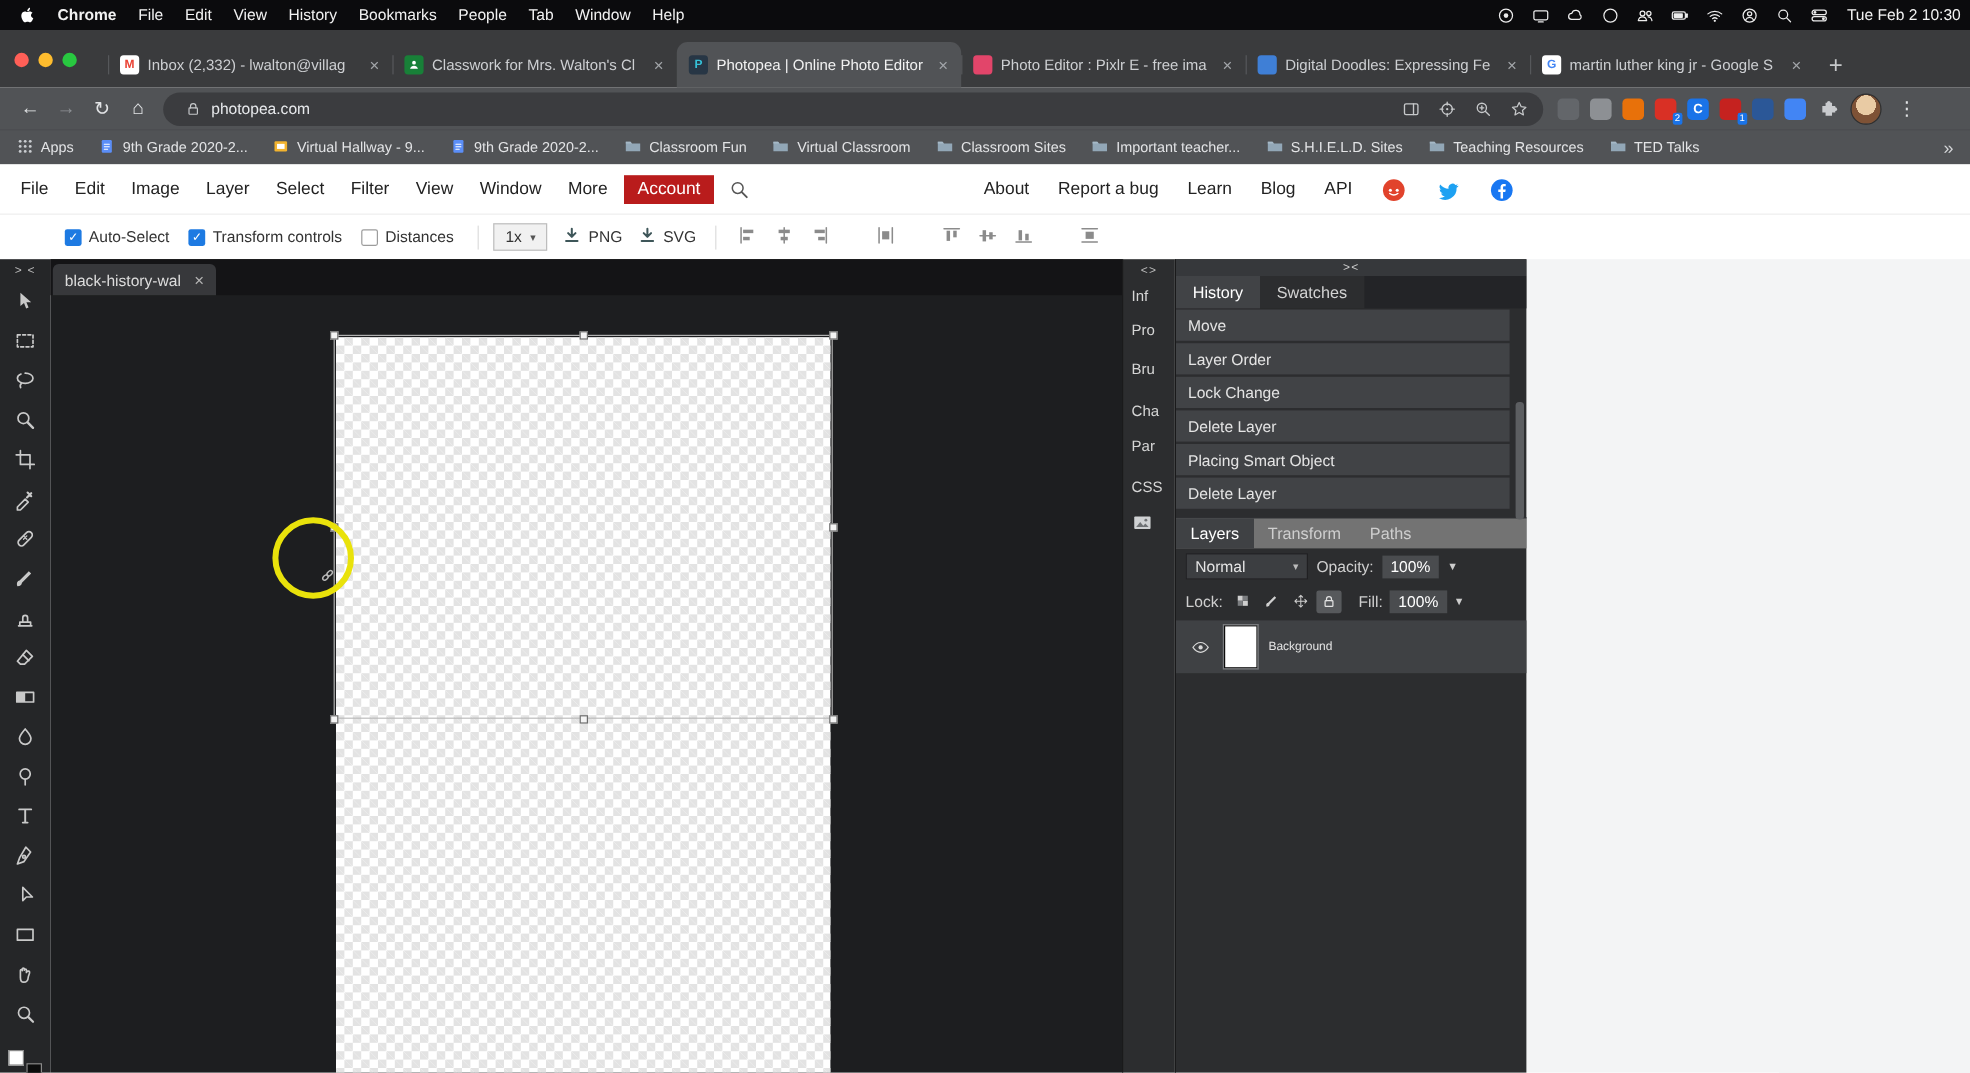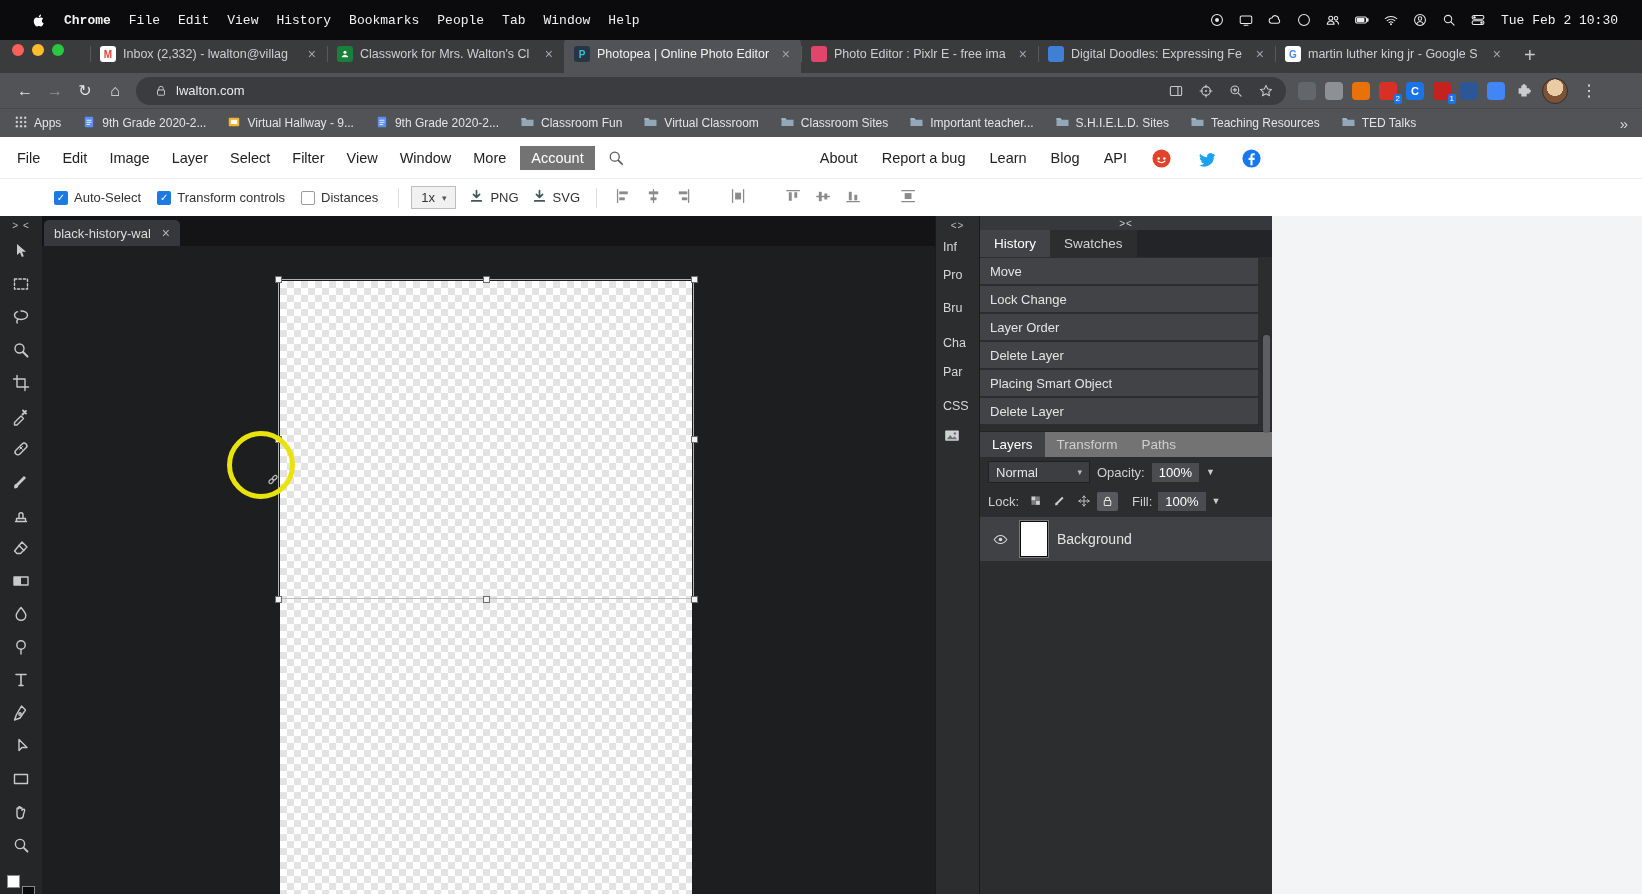--- a/index.html
+++ b/index.html
@@ -1,20 +1,20 @@
 <!DOCTYPE html>
 <html><head>
 <meta charset="utf-8">
 <style>
 *{margin:0;padding:0;box-sizing:border-box;}
 html,body{width:1642px;height:894px;overflow:hidden;background:#fff;font-family:"Liberation Sans",sans-serif;}
 #screen{position:relative;width:1642px;height:894px;}
 
 
-#mac-bar{position:absolute;top:0;left:0;right:0;height:40px;background:#0b0b0d;color:#f2f2f2;display:flex;align-items:center;padding:0 24px;font-size:13px;z-index:50;font-family:Liberation Mono, monospace;}
+#mac-bar{position:absolute;top:0;left:0;right:0;height:25px;background:#0b0b0d;color:#f2f2f2;display:flex;align-items:center;padding:0 8px;font-size:13px;z-index:50;}
 #mac-bar .apple{display:flex;align-items:center;padding:0 8px;}
 #mac-bar .mi{padding:0 9px;white-space:nowrap;}
 #mac-bar .mi.b{font-weight:bold;}
 #mac-bar .sp{flex:1;}
 #mac-bar .si{margin-left:13px;display:flex;align-items:center;}
 #mac-clock{margin-left:15px;white-space:nowrap;}
 
 
 #tab-strip{position:absolute;top:25px;left:0;right:0;height:48px;background:#3a3b3d;}
 #traffic{position:absolute;left:12px;top:19px;display:flex;gap:8px;}
@@ -44,21 +44,21 @@
 
 
 #bookmarks-bar{position:absolute;top:109px;left:0;right:0;height:28px;background:#515356;display:flex;align-items:center;padding:0 14px;gap:21px;font-size:12px;color:#e3e4e6;}
 .bm{display:flex;align-items:center;gap:6px;white-space:nowrap;}
 #bm-overflow{margin-left:auto;color:#d4d6d8;font-size:15px;}
 
 
 #pp-menubar{position:absolute;top:137px;left:0;right:0;height:42px;background:#fff;display:flex;align-items:center;padding:0 6px;font-size:14.5px;color:#222;border-bottom:1px solid #ececec;}
 #pp-menus{display:flex;align-items:center;}
 .ppm{padding:0 11px;}
-#pp-account{background:#737373;color:#fff;padding:4px 11px;margin-left:3px;}
+#pp-account{background:#b91c1c;color:#fff;padding:4px 11px;margin-left:3px;}
 #pp-search{margin-left:12px;display:flex;align-items:center;}
 #pp-right{position:absolute;right:380px;top:0;height:42px;display:flex;align-items:center;gap:24px;}
 .pplink{white-space:nowrap;}
 .soc{display:flex;align-items:center;}
 
 
 #pp-options{position:absolute;top:179px;left:0;right:0;height:37px;background:#fff;display:flex;align-items:center;padding:0 14px 0 54px;font-size:13px;color:#333;}
 .opt{display:flex;align-items:center;gap:6px;margin-right:16px;}
 .cb{width:14px;height:14px;border-radius:2px;display:flex;align-items:center;justify-content:center;font-size:10px;color:#fff;}
 .cb.on{background:#1d7ae2;}
@@ -114,21 +114,21 @@
 #blend-select .car{margin-left:auto;font-size:9px;color:#bbb;}
 .plabel{color:#cfcfcf;}
 .valbox{background:#4a4c4f;padding:2px 7px;color:#fff;}
 .dd{font-size:9px;color:#ccc;}
 #lock-row{display:flex;align-items:center;padding:2px 8px;gap:6px;height:28px;}
 .lockico{width:21px;height:19px;display:flex;align-items:center;justify-content:center;}
 .lockico.boxed{background:#57595c;border-radius:2px;}
 .layer-row{height:44px;background:#3f4144;display:flex;align-items:center;gap:9px;padding:0 9px;margin-top:2px;}
 .eyebox{width:22px;display:flex;align-items:center;justify-content:center;}
 .layer-thumb{width:28px;height:36px;background:#fff;border:1px solid #0c0c0c;outline:1px solid #77797c;}
-.layer-name{font-size:14px;}
+.layer-name{font-size:10px;}
 
 #pp-void{flex:1;background:#f3f4f5;}
 </style>
 </head>
 <body>
 
 <div id="screen">
 
   <header id="mac-bar">
       <span class="apple">
@@ -266,21 +266,21 @@
     <span class="nav dis">→</span>
     <span class="nav">↻</span>
     <span class="nav">⌂</span>
     <div id="omnibox">
       <span class="obi" id="ob-lock">
           <svg width="14" height="14" viewBox="0 0 20 20" fill="none" stroke="#c6c8ca" stroke-width="1.4" stroke-linecap="round" stroke-linejoin="round">
             <rect x="5" y="8.5" width="10" height="7.5" rx="1"></rect>
             <path d="M6.8 8.5V6.5a3.2 3.2 0 0 1 6.4 0v2"></path>
           </svg>
         </span>
-      <span class="url">lwalton.com</span>
+      <span class="url">photopea.com</span>
       <span class="obi" id="ob-panel">
           <svg width="16" height="16" viewBox="0 0 20 20" fill="none" stroke="#c6c8ca" stroke-width="1.4" stroke-linecap="round" stroke-linejoin="round">
             <rect x="3" y="4.4" width="14" height="11.2" rx="1.6"></rect>
             <path d="M12.4 4.4v11.2"></path>
           </svg>
         </span>
       <span class="obi" id="ob-target">
           <svg width="16" height="16" viewBox="0 0 20 20" fill="none" stroke="#c6c8ca" stroke-width="1.4" stroke-linecap="round" stroke-linejoin="round">
             <circle cx="10" cy="10" r="5.4"></circle>
             <circle cx="10" cy="10" r="1.2" fill="#c6c8ca" stroke="none"></circle>
@@ -698,22 +698,22 @@
     </div>
 
     <div id="pp-panel">
       <div id="panel-collapse">&gt;&lt;</div>
       <div id="hist-tabs">
           <span class="htab active">History</span>
           <span class="htab">Swatches</span>
         </div>
       <div id="hist-list">
           <div class="hrow">Move</div>
+          <div class="hrow">Layer Order</div>
           <div class="hrow">Lock Change</div>
-          <div class="hrow">Layer Order</div>
           <div class="hrow">Delete Layer</div>
           <div class="hrow">Placing Smart Object</div>
           <div class="hrow">Delete Layer</div>
         </div>
       <div id="layer-tabs">
           <span class="ltab active">Layers</span>
           <span class="ltab">Transform</span>
           <span class="ltab">Paths</span>
         </div>
       <div id="blend-row">

